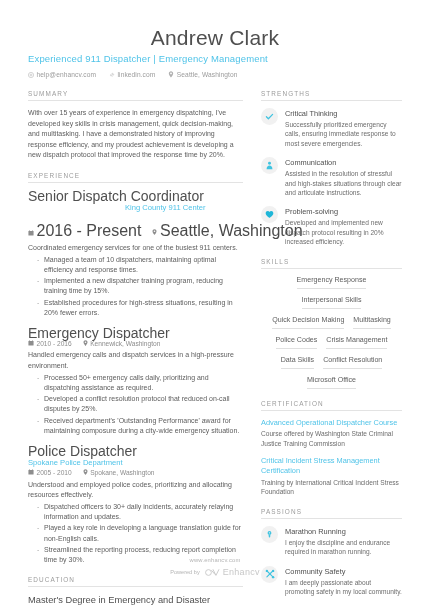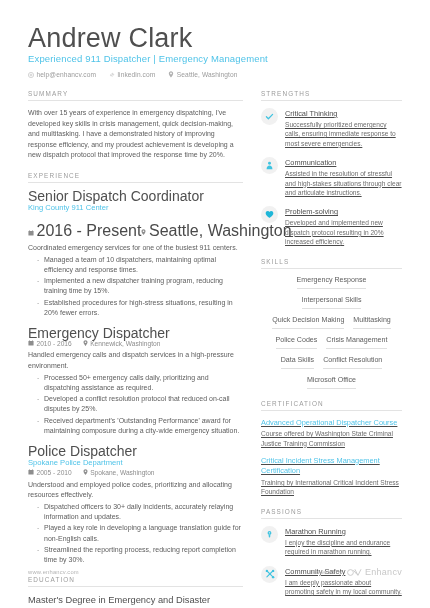--- a/index.html
+++ b/index.html
@@ -20,26 +20,27 @@
     height: 608px;
     position: relative;
     background: #fff;
     box-sizing: border-box;
   }
   
   .header {
     padding: 26px 28px 0 28px;
   }
   .name {
-    font-size: 27px;
+    font-size: 21px;
     font-weight: 400;
     color: #4f4f4f;
     letter-spacing: 0.2px;
     line-height: 24px;
     margin: 0;
+    text-align: center;
   }
   .subtitle {
     font-size: 9.5px;
     color: #4fc3e8;
     margin-top: 3px;
     letter-spacing: 0.15px;
     line-height: 12px;
   }
   .contacts {
     margin-top: 6px;
@@ -106,33 +107,34 @@
     display: flex;
     align-items: center;
     gap: 11px;
     margin-top: 1px;
     font-size: 6.6px;
     color: #8d8d8d;
   }
   .meta-inline {
     display: flex;
     align-items: center;
-    gap: 0;
+    gap: 11px;
   }
   .meta {
     display: flex;
     align-items: center;
     gap: 2.5px;
     white-space: nowrap;
   }
   .org-line {
     display: flex;
     align-items: center;
     gap: 9px;
     flex-wrap: wrap;
+    flex-direction: column;
   }
   .entry-desc {
     font-size: 7px;
     line-height: 10.2px;
     color: #5d5d5d;
     margin-top: 3px;
   }
   ul.bullets {
     margin: 2px 0 0 0;
     padding: 0 0 0 9px;
@@ -169,21 +171,21 @@
   .sp-icon {
     width: 17px;
     height: 17px;
     border-radius: 50%;
     background: #f1f1f1;
     flex: 0 0 17px;
     display: flex;
     align-items: center;
     justify-content: center;
   }
-  .sp-body { flex: 1 1 auto; text-decoration: underline; }
+  .sp-body { flex: 1 1 auto; }
   .sp-name {
     font-size: 7.4px;
     color: #4f4f4f;
     line-height: 11px;
   }
   .sp-desc {
     font-size: 6.6px;
     line-height: 9.4px;
     color: #6d6d6d;
     margin-top: 1px;
@@ -201,21 +203,21 @@
   .skill {
     font-size: 7.1px;
     color: #5d5d5d;
     border-bottom: 1px solid #e0e0e0;
     padding-bottom: 3px;
     white-space: nowrap;
     line-height: 9px;
   }
 
   
-  .cert { margin-bottom: 8px; text-decoration: underline; }
+  .cert { margin-bottom: 8px; }
   .cert-name {
     font-size: 7.4px;
     color: #4fc3e8;
     line-height: 10.5px;
   }
   .cert-desc {
     font-size: 6.6px;
     line-height: 9.4px;
     color: #6d6d6d;
     margin-top: 1px;
@@ -225,20 +227,21 @@
   .footer {
     position: absolute;
     left: 0;
     bottom: 27px;
     width: 430px;
     padding: 0 28px;
     box-sizing: border-box;
     display: flex;
     align-items: center;
     justify-content: space-between;
+    flex-direction: column;
   }
   .footer-url {
     font-size: 5.8px;
     color: #b4b4b4;
     letter-spacing: 0.2px;
   }
   .footer-right {
     display: flex;
     align-items: center;
     gap: 5px;

